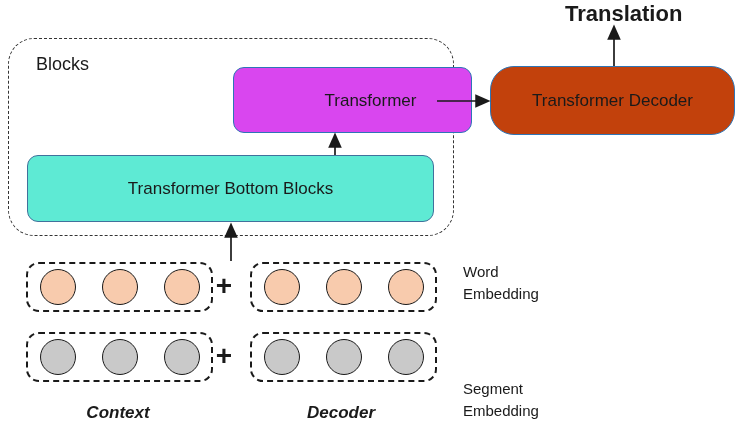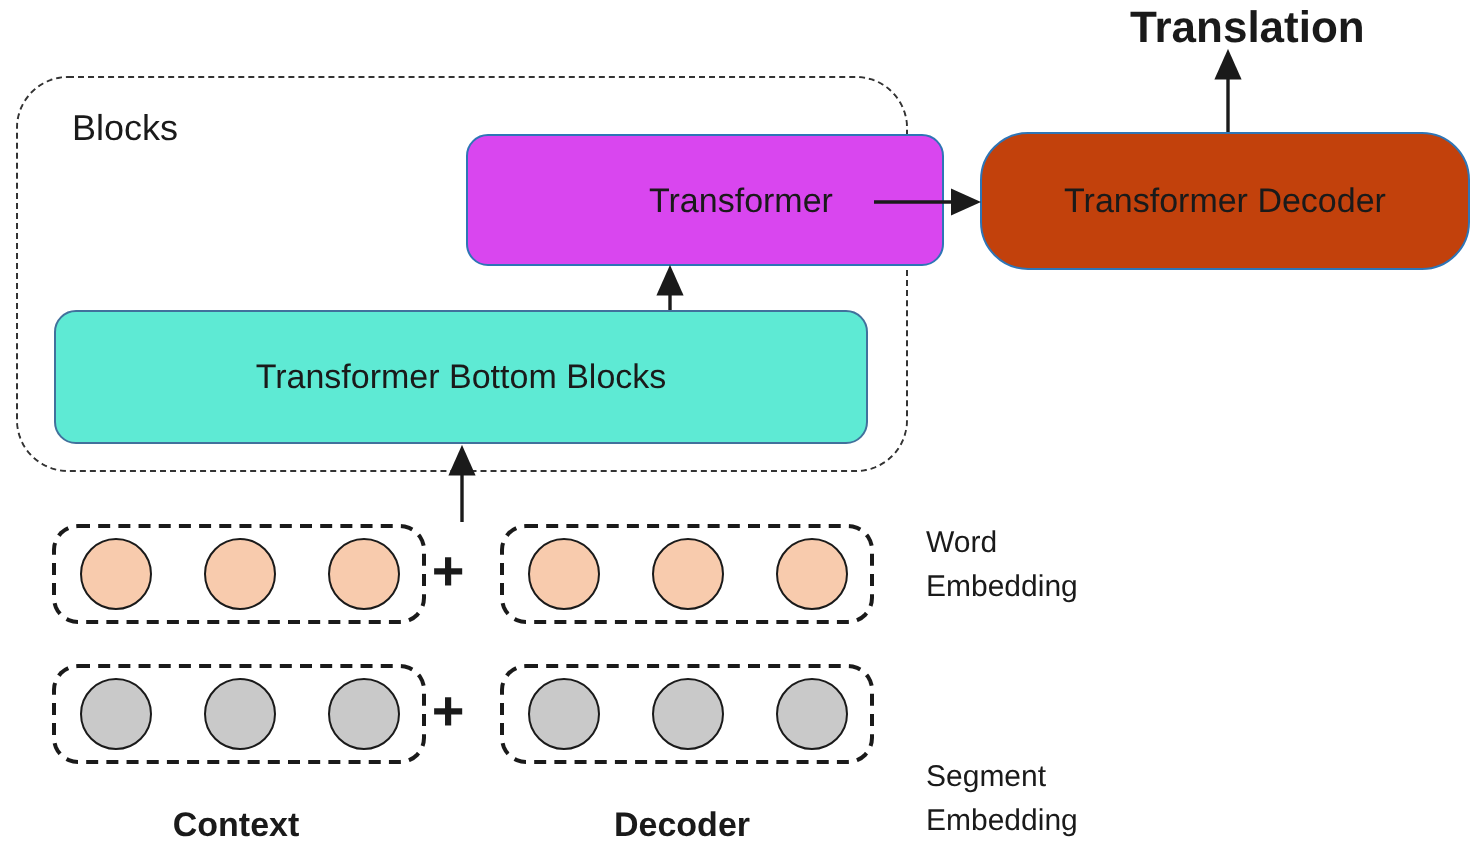--- a/index.html
+++ b/index.html
@@ -77,21 +77,21 @@
   .legend-label {
     left: 463px; width: 120px;
     font-size: 15px; font-weight: normal; line-height: 22px;
   }
   .legend-word    { top: 261px; }
   .legend-segment { top: 330px; margin-top: 48px; }
 
   
   .bottom-label {
     width: 120px; text-align: center;
-    font-size: 17px; font-weight: bold;
+    font-size: 17px; font-weight: bold; font-style: italic;
   }
   .label-context { left: 58px;  top: 403px; }
   .label-source  { left: 281px; top: 403px; }
 
   
   #arrows {
     position: absolute; left: 0; top: 0;
     width: 741px; height: 427px;
     pointer-events: none;
   }

